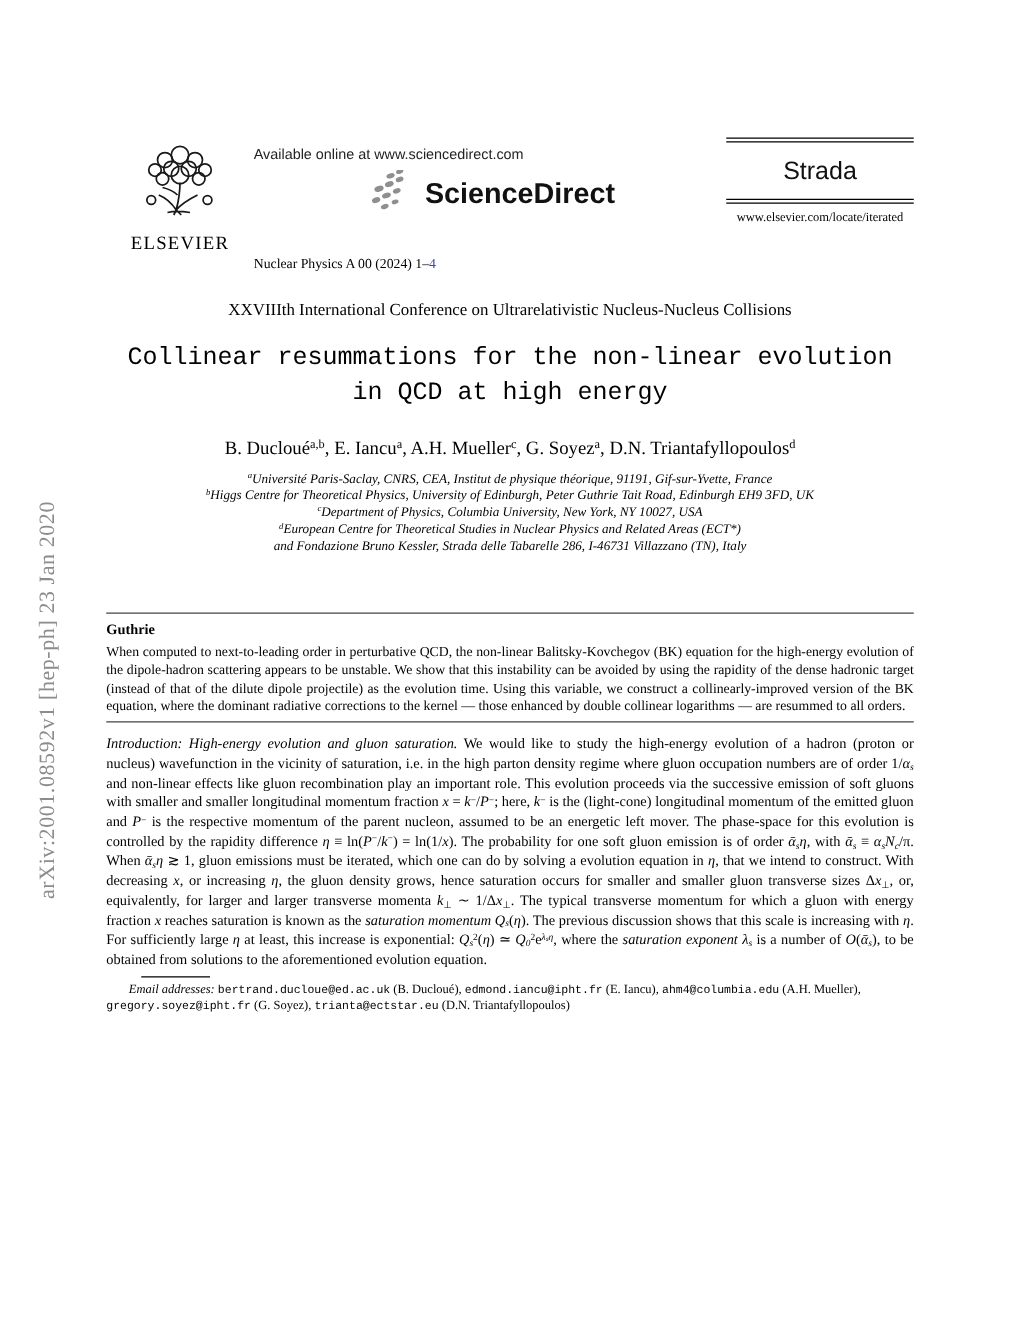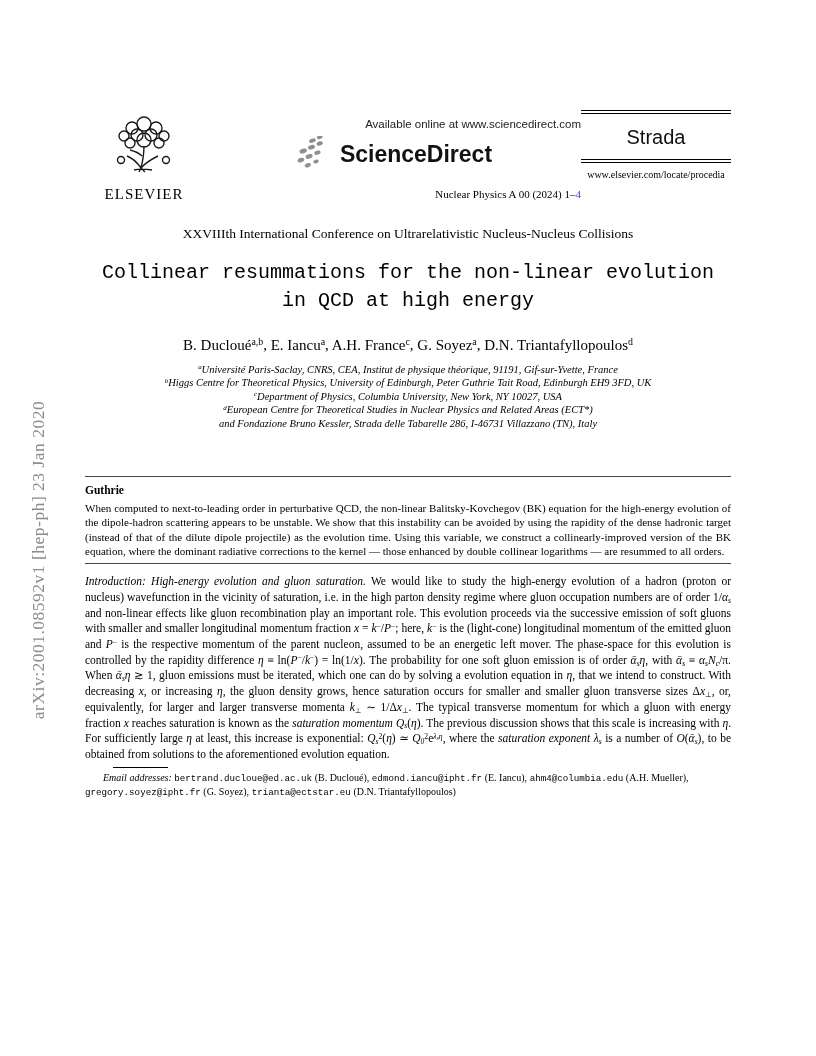--- a/index.html
+++ b/index.html
@@ -8,25 +8,25 @@
   .content{position:absolute;left:85px;top:0;width:646px;}
 
   
   .arxiv{position:absolute;top:560px;left:38px;transform:translate(-50%,-50%) rotate(-90deg);
          white-space:nowrap;font-size:17.5px;color:#8c8c8c;letter-spacing:0.5px;}
 
   
   .header-row{display:flex;align-items:flex-start;padding-top:110px;}
   .h-left{width:118px;text-align:center;}
   .elsevier-word{font-size:15px;letter-spacing:1px;margin-top:-2px;}
-  .h-center{flex:1;text-align:right;padding-top:8px;}
+  .h-center{flex:1;text-align:left;padding-top:8px;}
   .avail{font-family:"Liberation Sans",sans-serif;font-size:11.5px;color:#222;}
   .sd-row{display:flex;align-items:center;justify-content:center;margin-top:6px;gap:6px;}
   .sd-word{font-family:"Liberation Sans",sans-serif;font-weight:bold;font-size:23px;color:#111;}
-  .jref{font-size:11px;margin-top:16px;}
+  .jref{font-size:11px;margin-top:32px;}
   .h-right{width:150px;}
   .jbox{border-top:4px double #000;border-bottom:4px double #000;padding:10px 0 9px;
         text-align:center;font-family:"Liberation Sans",sans-serif;font-size:20px;line-height:1.3;color:#111;}
   .jurl{font-size:10px;text-align:center;margin-top:6px;}
 
   .conference{text-align:center;font-size:13.5px;line-height:17.5px;margin-top:22px;}
   .title{text-align:center;font-size:20px;line-height:28px;margin:16px auto 0;max-width:620px;font-family:Liberation Mono, monospace;}
   .authors{text-align:center;font-size:15px;margin-top:22px;}
   .affils{text-align:center;font-size:10.5px;line-height:13.5px;margin-top:9px;font-style:italic;}
 
@@ -100,31 +100,31 @@
           </span>
           <span class="sd-word">ScienceDirect</span>
         </div>
         <div class="jref"><span>Nuclear Physics A 00 (2024) 1–</span><span class="link" style="color: rgb(58, 69, 196);">4</span></div>
       </div>
 
       <div class="h-right">
         <div class="jbox">
           <div>Strada</div>
         </div>
-        <div class="jurl">www.elsevier.com/locate/procedia</div>
+        <div class="jurl">www.elsevier.com/locate/iterated</div>
       </div>
     </div>
 
     <div class="conference">
       <div>XXVIIIth International Conference on Ultrarelativistic Nucleus-Nucleus Collisions</div>
     </div>
 
     <div class="title">Collinear resummations for the non-linear evolution in QCD at high energy</div>
 
-    <div class="authors"><span>B. Ducloué</span><sup>a,b</sup><span>, E. Iancu</span><sup>a</sup><span>, A.H. France</span><sup>c</sup><span>, G. Soyez</span><sup>a</sup><span>, D.N. Triantafyllopoulos</span><sup>d</sup></div>
+    <div class="authors"><span>B. Ducloué</span><sup>a,b</sup><span>, E. Iancu</span><sup>a</sup><span>, A.H. Mueller</span><sup>c</sup><span>, G. Soyez</span><sup>a</sup><span>, D.N. Triantafyllopoulos</span><sup>d</sup></div>
 
     <div class="affils">
       <div><sup style="font-style: italic;">a</sup><span style="font-style: italic; text-align: right;">Université Paris-Saclay, CNRS, CEA, Institut de physique théorique, 91191, Gif-sur-Yvette, France</span></div>
       <div><sup style="font-style: italic;">b</sup><span style="font-style: italic;">Higgs Centre for Theoretical Physics, University of Edinburgh, Peter Guthrie Tait Road, Edinburgh EH9 3FD, UK</span></div>
       <div><sup style="font-style: italic;">c</sup><span style="font-style: italic;">Department of Physics, Columbia University, New York, NY 10027, USA</span></div>
       <div><sup style="font-style: italic;">d</sup><span style="font-style: italic;">European Centre for Theoretical Studies in Nuclear Physics and Related Areas (ECT*)</span></div>
       <div><span style="font-style: italic;">and Fondazione Bruno Kessler, Strada delle Tabarelle 286, I-46731 Villazzano (TN), Italy</span></div>
     </div>
 
     <hr class="rule rule-top">

